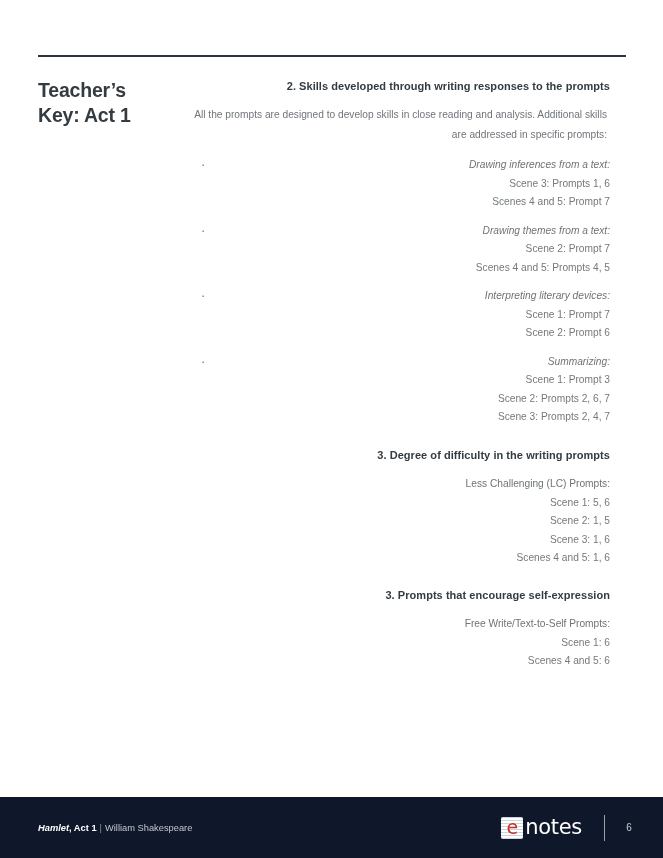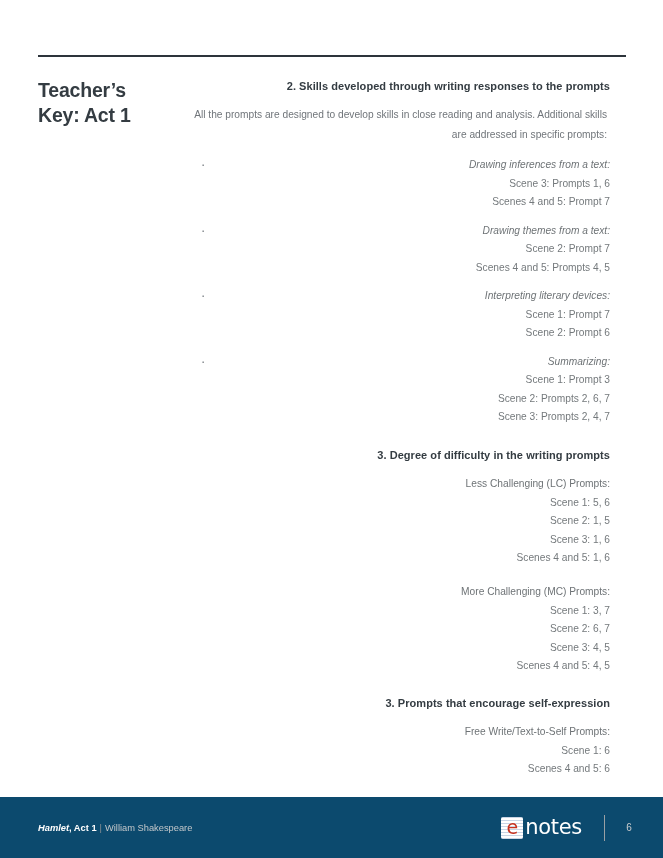--- a/index.html
+++ b/index.html
@@ -135,21 +135,21 @@
   .block-gap-2 { margin-top: 22px; }
   .block-gap-3 { margin-top: 21px; }
 
   
   .footer {
     position: absolute;
     left: 0;
     bottom: 0;
     width: 663px;
     height: 61px;
-    background: #0c4a6e;
+    background: #0f172a;
   }
 
   .footer-left {
     position: absolute;
     left: 38px;
     top: 50%;
     transform: translateY(-50%);
     font-size: 9.3px;
     white-space: nowrap;
     color: #c9ccce;
@@ -303,27 +303,20 @@
       <div class="section-heading">3. Degree of difficulty in the writing prompts</div>
 
       <div class="sub-group">
         <div class="sub-label">Less Challenging (LC) Prompts:</div>
         <div class="scene-line">Scene 1: 5, 6</div>
         <div class="scene-line">Scene 2: 1, 5</div>
         <div class="scene-line">Scene 3: 1, 6</div>
         <div class="scene-line">Scenes 4 and 5: 1, 6</div>
       </div>
 
-      <div class="sub-group">
-        <div class="sub-label">More Challenging (MC) Prompts:</div>
-        <div class="scene-line">Scene 1: 3, 7</div>
-        <div class="scene-line">Scene 2: 6, 7</div>
-        <div class="scene-line">Scene 3: 4, 5</div>
-        <div class="scene-line">Scenes 4 and 5: 4, 5</div>
-      </div>
     </div>
 
     <div class="block-gap-3">
       <div class="section-heading">3. Prompts that encourage self-expression</div>
 
       <div class="sub-group">
         <div class="sub-label">Free Write/Text-to-Self Prompts:</div>
         <div class="scene-line">Scene 1: 6</div>
         <div class="scene-line">Scenes 4 and 5: 6</div>
       </div>

